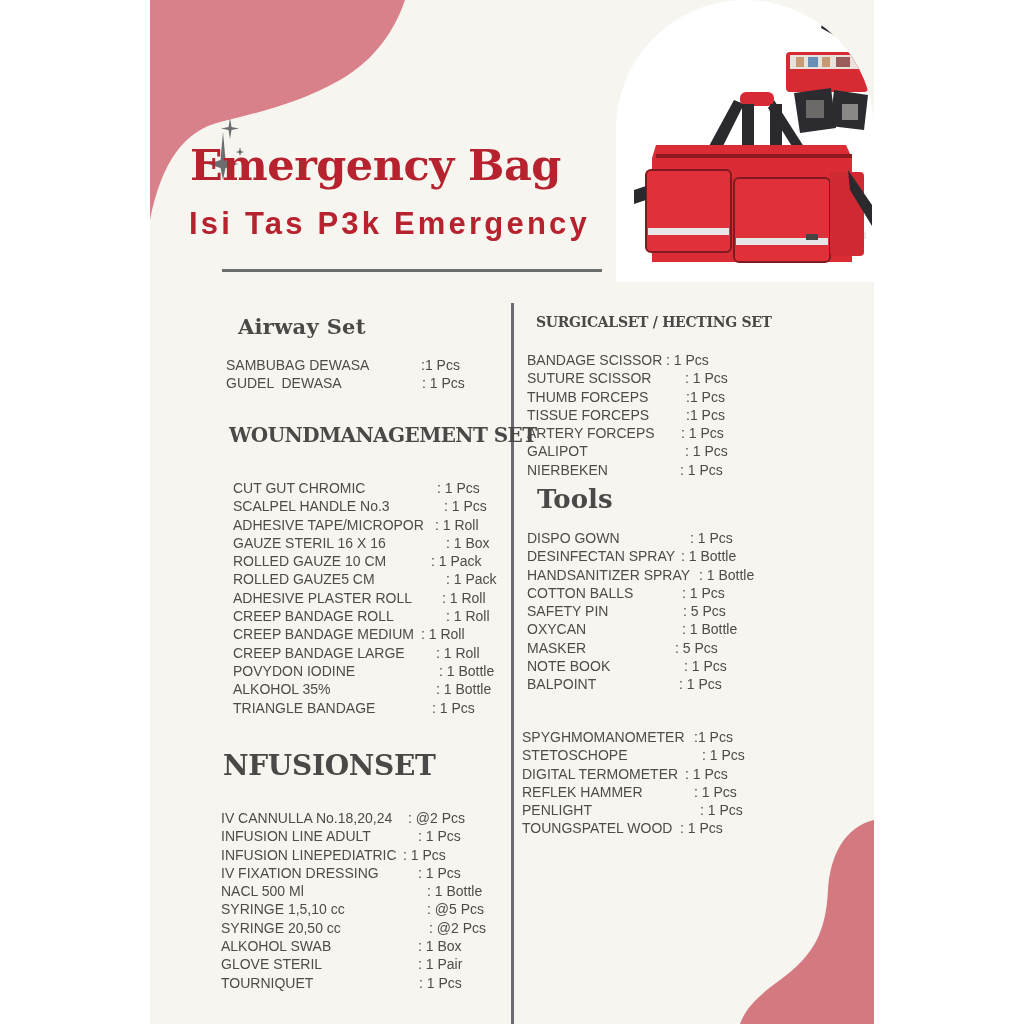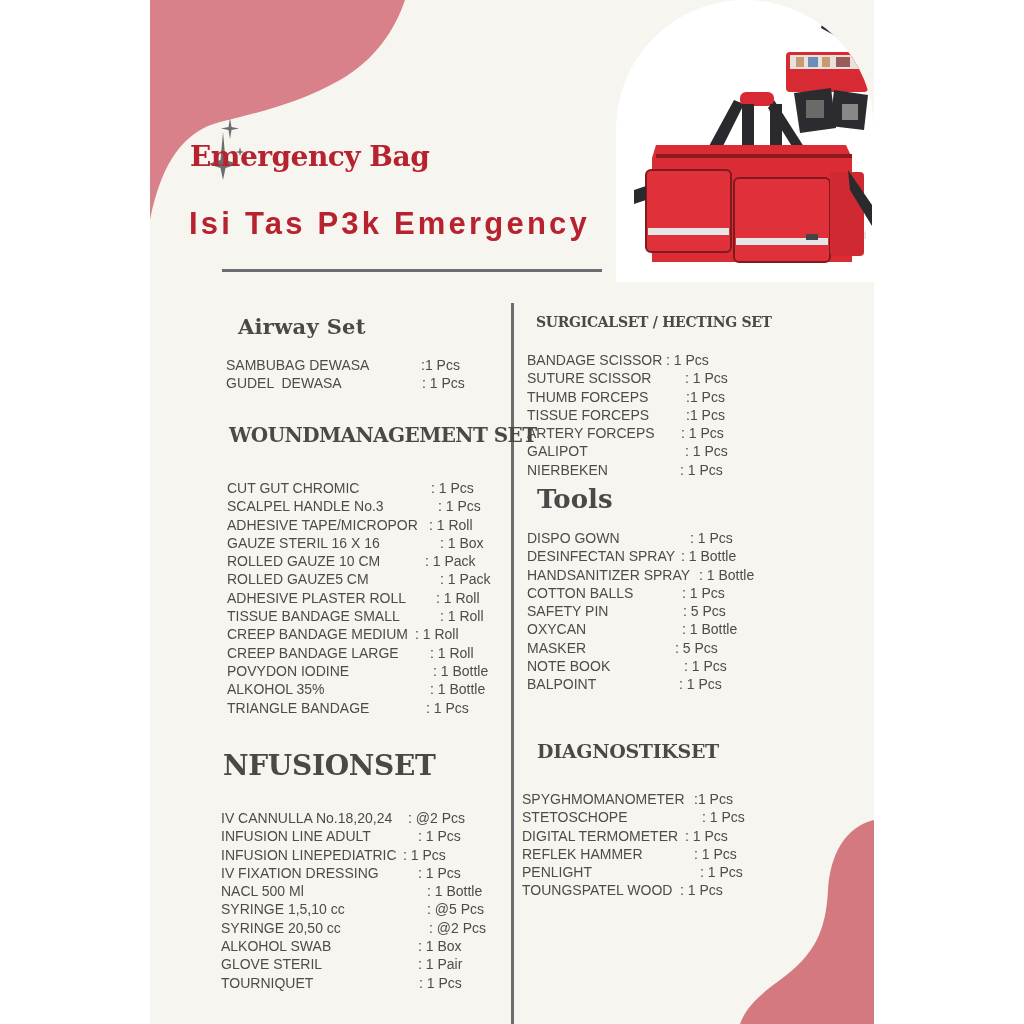--- a/index.html
+++ b/index.html
@@ -1,19 +1,19 @@
 <!DOCTYPE html>
 <html><head>
 <meta charset="utf-8">
 <style>
   html, body { margin: 0; padding: 0; }
   body { width: 1024px; height: 1024px; background: #ffffff; position: relative; overflow: hidden; font-family: "Liberation Sans", sans-serif; }
   .poster { position: absolute; left: 150px; top: 0; width: 724px; height: 1024px; background: #f7f5f0; overflow: hidden; }
   .blob { position: absolute; }
-  .title { position: absolute; left: 40px; top: 140px; font-family: "DejaVu Serif", serif; font-weight: bold; font-size: 28px; color: #b7222f; letter-spacing: -0.5px; margin: 0; white-space: nowrap; }
+  .title { position: absolute; left: 40px; top: 140px; font-family: "DejaVu Serif", serif; font-weight: bold; font-size: 43px; color: #b7222f; letter-spacing: -0.5px; margin: 0; white-space: nowrap; }
   .subtitle { position: absolute; left: 39px; top: 206px; font-family: Liberation Sans, sans-serif; font-size: 31px; color: #b7222f; letter-spacing: 3.2px; margin: 0; white-space: nowrap; text-align: center; }
   .rule { position: absolute; left: 72px; top: 269px; width: 380px; height: 3px; background: #6b6d70; }
   .sparkle { position: absolute; }
   .photo-arch { position: absolute; left: 466px; top: 0; width: 258px; height: 282px; background: #ffffff; border-radius: 130px 130px 0 0; overflow: hidden; }
   .divider { position: absolute; left: 361px; top: 303px; width: 3px; height: 721px; background: #6b6d70; }
   .section { position: absolute; }
   .sec-head { font-family: "DejaVu Serif", serif; font-weight: bold; color: #4a4947; margin: 12px; white-space: nowrap; }
   .items { margin: 0; padding: 0; list-style: none; }
   .items li { font-size: 14px; line-height: 18.3px; color: #4d4c4a; white-space: pre; position: relative; height: 18.3px; }
   .items li .n { position: absolute; left: 0; }
@@ -84,29 +84,29 @@
   <div class="section" style="left:76px;top:302px">
     <h3 class="sec-head" style="font-size:21px;letter-spacing:0.3px;height:30px">Airway Set</h3>
     <ul class="items" style="margin-left:0">
       <li><span class="n">SAMBUBAG DEWASA</span><span class="q" style="left:195px">:1 Pcs</span></li>
       <li><span class="n">GUDEL  DEWASA</span><span class="q" style="left:196px">: 1 Pcs</span></li>
     </ul>
   </div>
 
   <div class="section" style="left:67px;top:411px">
     <h3 class="sec-head" style="font-size:20px;letter-spacing:-0.6px;height:44px">WOUNDMANAGEMENT SET</h3>
-    <ul class="items" style="margin-left:10px">
+    <ul class="items" style="margin-left:16px">
       <li><span class="n">CUT GUT CHROMIC</span><span class="q" style="left:204px">: 1 Pcs</span></li>
       <li><span class="n">SCALPEL HANDLE No.3</span><span class="q" style="left:211px">: 1 Pcs</span></li>
       <li><span class="n">ADHESIVE TAPE/MICROPOR</span><span class="q" style="left:202px">: 1 Roll</span></li>
       <li><span class="n">GAUZE STERIL 16 X 16</span><span class="q" style="left:213px">: 1 Box</span></li>
       <li><span class="n">ROLLED GAUZE 10 CM</span><span class="q" style="left:198px">: 1 Pack</span></li>
       <li><span class="n">ROLLED GAUZE5 CM</span><span class="q" style="left:213px">: 1 Pack</span></li>
       <li><span class="n">ADHESIVE PLASTER ROLL</span><span class="q" style="left:209px">: 1 Roll</span></li>
-      <li><span class="n">TISSUE BANDAGE SMALL</span><span class="q" style="left:213px">: 1 Roll</span></li>
+      <li><span class="n">CREEP BANDAGE ROLL</span><span class="q" style="left:213px">: 1 Roll</span></li>
       <li><span class="n">CREEP BANDAGE MEDIUM</span><span class="q" style="left:188px">: 1 Roll</span></li>
       <li><span class="n">CREEP BANDAGE LARGE</span><span class="q" style="left:203px">: 1 Roll</span></li>
       <li><span class="n">POVYDON IODINE</span><span class="q" style="left:206px">: 1 Bottle</span></li>
       <li><span class="n">ALKOHOL 35%</span><span class="q" style="left:203px">: 1 Bottle</span></li>
       <li><span class="n">TRIANGLE BANDAGE</span><span class="q" style="left:199px">: 1 Pcs</span></li>
     </ul>
   </div>
 
   <div class="section" style="left:67px;top:737px">
     <h3 class="sec-head" style="font-size:28px;letter-spacing:-0.3px;height:48px;margin-left:6px">NFUSIONSET</h3>
@@ -146,21 +146,20 @@
       <li><span class="n">COTTON BALLS</span><span class="q" style="left:155px">: 1 Pcs</span></li>
       <li><span class="n">SAFETY PIN</span><span class="q" style="left:156px">: 5 Pcs</span></li>
       <li><span class="n">OXYCAN</span><span class="q" style="left:155px">: 1 Bottle</span></li>
       <li><span class="n">MASKER</span><span class="q" style="left:148px">: 5 Pcs</span></li>
       <li><span class="n">NOTE BOOK</span><span class="q" style="left:157px">: 1 Pcs</span></li>
       <li><span class="n">BALPOINT</span><span class="q" style="left:152px">: 1 Pcs</span></li>
     </ul>
   </div>
 
   <div class="section" style="left:375px;top:728px">
-    <h3 class="sec-head" style="font-size:19px;letter-spacing:-0.3px;height:38px">DIAGNOSTIKSET</h3>
     <ul class="items" style="margin-left:-3px">
       <li><span class="n">SPYGHMOMANOMETER</span><span class="q" style="left:172px">:1 Pcs</span></li>
       <li><span class="n">STETOSCHOPE</span><span class="q" style="left:180px">: 1 Pcs</span></li>
       <li><span class="n">DIGITAL TERMOMETER</span><span class="q" style="left:163px">: 1 Pcs</span></li>
       <li><span class="n">REFLEK HAMMER</span><span class="q" style="left:172px">: 1 Pcs</span></li>
       <li><span class="n">PENLIGHT</span><span class="q" style="left:178px">: 1 Pcs</span></li>
       <li><span class="n">TOUNGSPATEL WOOD</span><span class="q" style="left:158px">: 1 Pcs</span></li>
     </ul>
   </div>
 

